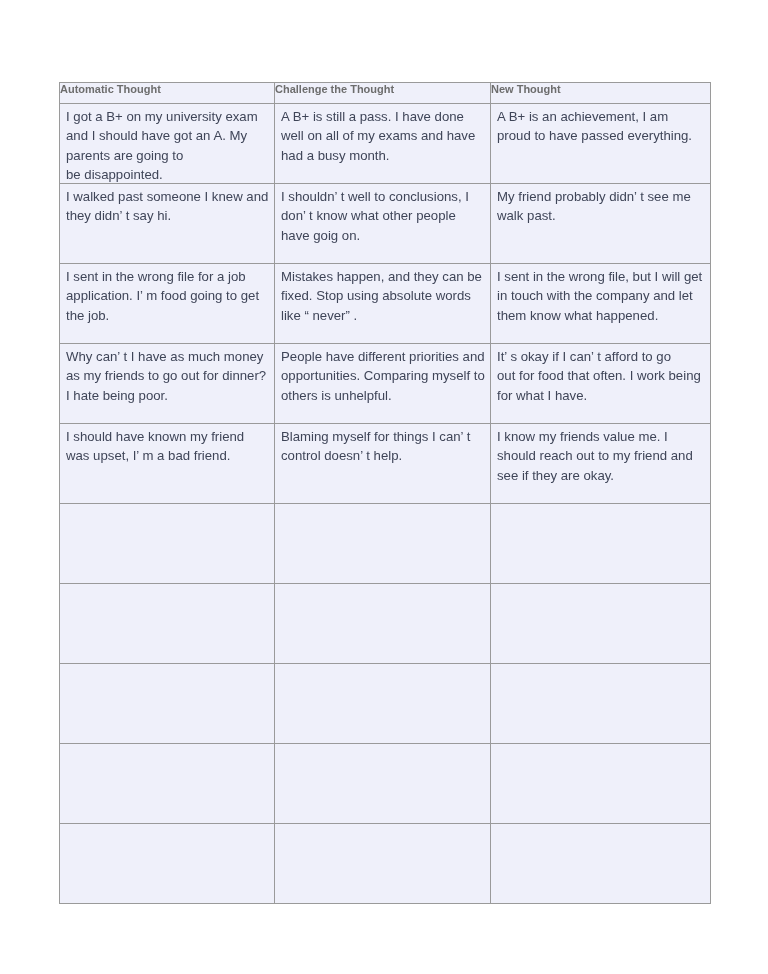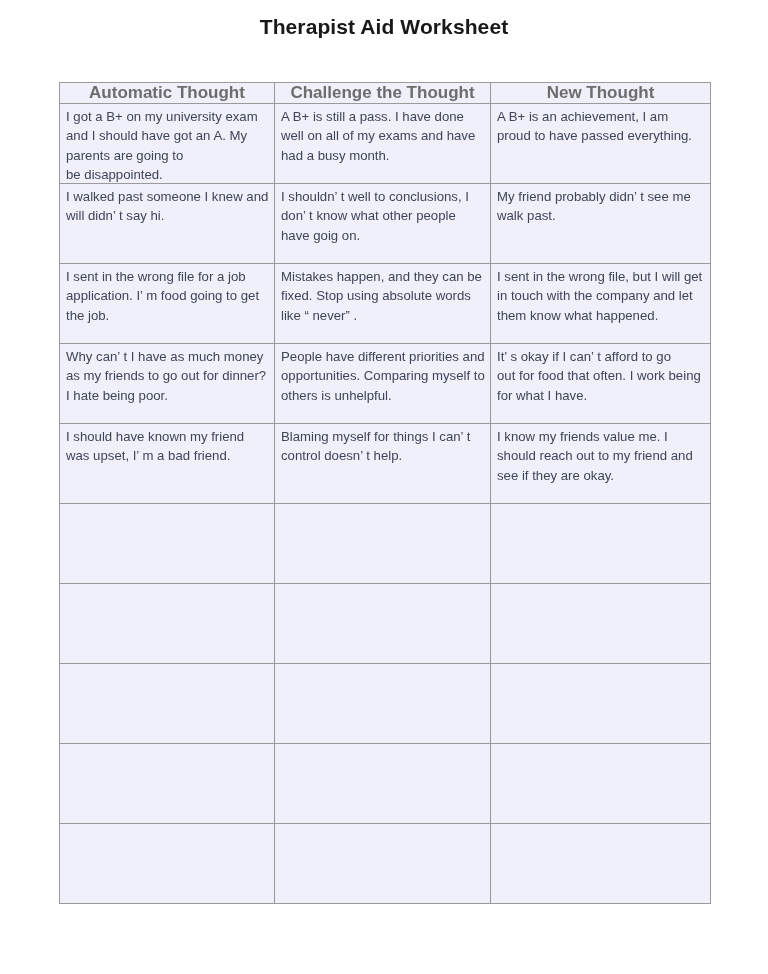--- a/index.html
+++ b/index.html
@@ -80,23 +80,22 @@
     padding-left: 1px;
     white-space: nowrap;
   }
   .col-name { width: 326px; }
   .col-date { width: 325px; }
 
   
   .head-row td {
     background: #ffffff;
     height: 21px;
-    text-align: center;
     vertical-align: middle;
-    font-size: 17px;
+    font-size: 11px;
     font-weight: bold;
     color: #6d6d6d;
     padding: 0 2px;
   }
 
   
   .c1 { width: 215px; }
   .c2 { width: 216px; }
   .c3 { width: 220px; }
 
@@ -114,21 +113,20 @@
     overflow: hidden;
     white-space: pre-wrap;
     word-wrap: break-word;
   }
   .empty-row td { height: 80px; }
 </style>
 </head>
 <body>
 
 <div class="doc-header">
-  <h1 class="doc-title">Therapist Aid Worksheet</h1>
 </div>
 
 <div class="sheet-wrap">
   <table class="sheet">
     <tbody>
 
 
       <tr class="head-row">
         <td class="c1">Automatic Thought</td>
         <td class="c2">Challenge the Thought</td>
@@ -144,21 +142,21 @@
             <span class="cell-text">A B+ is still a pass. I have done well on all of my exams and have had a busy month.</span>
           </td>
         <td class="c3">
             <span class="cell-text">A B+ is an achievement, I am
 proud to have passed everything.</span>
           </td>
       </tr>
 
       <tr class="body-row">
         <td class="c1">
-            <span class="cell-text">I walked past someone I knew and will didn’ t say hi.</span>
+            <span class="cell-text">I walked past someone I knew and they didn’ t say hi.</span>
           </td>
         <td class="c2">
             <span class="cell-text">I shouldn’ t well to conclusions, I don’ t know what other people have goig on.</span>
           </td>
         <td class="c3">
             <span class="cell-text">My friend probably didn’ t see me walk past.</span>
           </td>
       </tr>
 
       <tr class="body-row">

